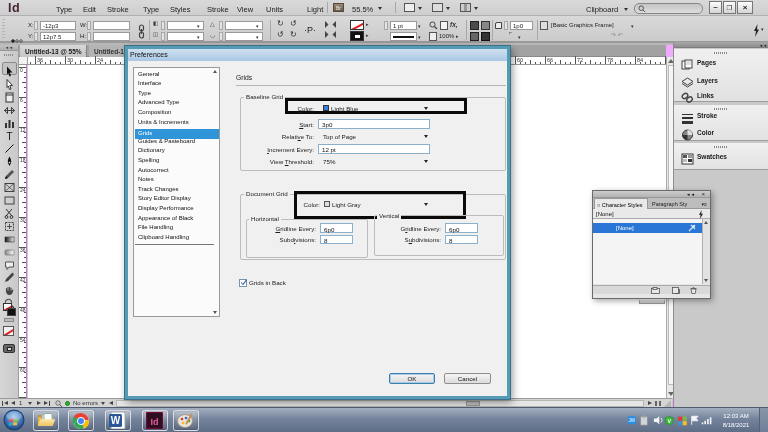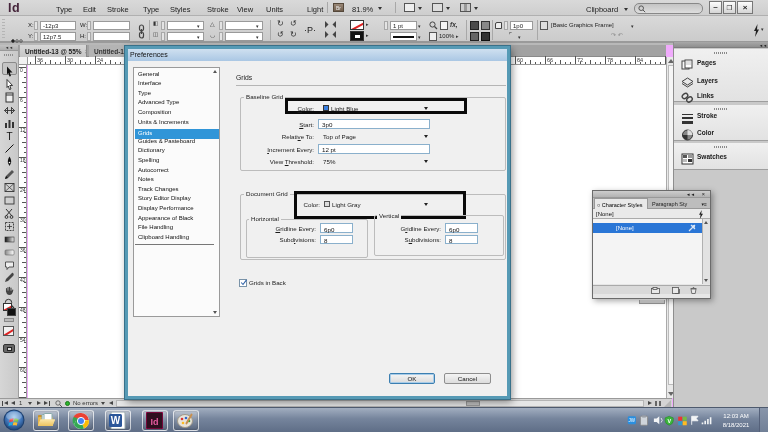--- a/index.html
+++ b/index.html
@@ -71,21 +71,21 @@
   <div class="m" style="left:83px;">Edit</div>
   <div class="m" style="left:107px;">Stroke</div>
   <div class="m" style="left:143px;">Type</div>
   <div class="m" style="left:170px;">Styles</div>
   <div class="m" style="left:207px;">Stroke</div>
   <div class="m" style="left:237px;">View</div>
   <div class="m" style="left:266px;">Units</div>
   <div class="m" style="left:307px;">Light</div>
   <div class="sepv" style="left:327px;top:2px;height:11px;"></div>
   <div class="m" style="left:333px;top:3px;width:11px;height:9px;background:linear-gradient(#9a8877,#6f5d4c);border:1px solid #55483a;font-size:5px;color:#eee;text-align:center;line-height:8px;">Br</div>
-  <div class="m" style="left:352px;font-size:7.5px;">81.9%</div>
+  <div class="m" style="left:352px;font-size:7.5px;">55.5%</div>
   <div class="m" style="left:378px;top:7px;width:0;height:0;border-left:2.5px solid transparent;border-right:2.5px solid transparent;border-top:3.5px solid #333;"></div>
   <div class="sepv" style="left:395px;top:2px;height:11px;"></div>
   <div class="m" style="left:404px;top:3px;width:11px;height:9px;border:1px solid #555;background:#eee;"></div>
   <div class="m" style="left:418px;top:7px;width:0;height:0;border-left:2.5px solid transparent;border-right:2.5px solid transparent;border-top:3.5px solid #333;"></div>
   <div class="m" style="left:432px;top:3px;width:11px;height:9px;border:1px solid #555;background:#ddd;"></div>
   <div class="m" style="left:446px;top:7px;width:0;height:0;border-left:2.5px solid transparent;border-right:2.5px solid transparent;border-top:3.5px solid #333;"></div>
   <div class="m" style="left:460px;top:3px;width:11px;height:9px;border:1px solid #555;background:linear-gradient(90deg,#ccc 33%,#999 33%,#999 66%,#ccc 66%);"></div>
   <div class="m" style="left:474px;top:7px;width:0;height:0;border-left:2.5px solid transparent;border-right:2.5px solid transparent;border-top:3.5px solid #333;"></div>
   <div class="m" style="left:586px;font-size:7.5px;">Clipboard</div>
   <div class="m" style="left:624px;top:7.5px;width:0;height:0;border-left:2.5px solid transparent;border-right:2.5px solid transparent;border-top:3.5px solid #333;"></div>

